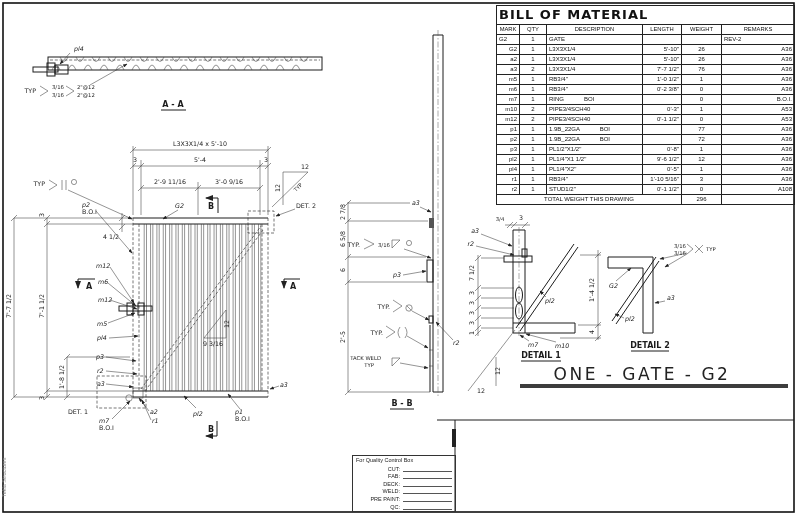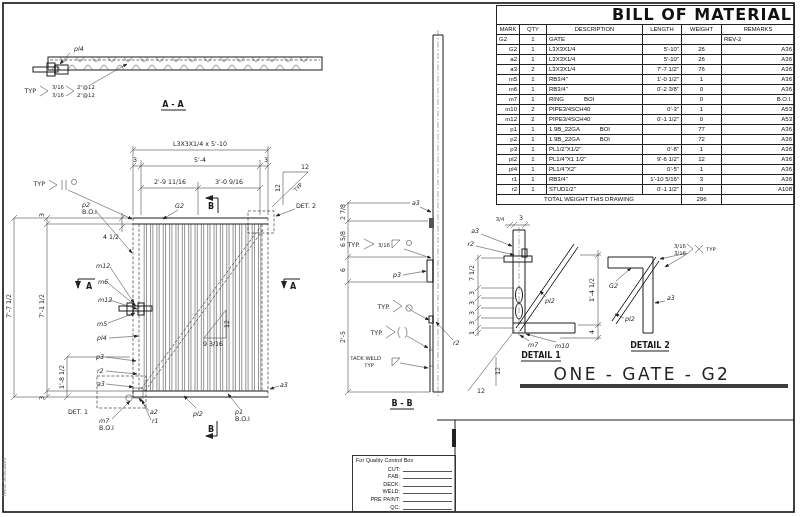--- a/index.html
+++ b/index.html
@@ -12,21 +12,21 @@
   svg .border{stroke:#111;stroke-width:1.6;fill:none;}
   svg text{fill:#1c1c1c;font-family:"DejaVu Sans",sans-serif;stroke:none;}
   svg .lbl{font-size:6.3px;font-style:italic;}
   svg .dim{font-size:6.3px;}
   svg .sm{font-size:5.3px;}
   svg .sec{font-size:8px;font-weight:bold;}
   svg .bletter{font-size:8px;font-weight:bold;}
   svg .main-title{font-size:17px;letter-spacing:2.5px;fill:#222;}
   .bom{position:absolute;left:496px;top:5px;width:298px;border-collapse:collapse;table-layout:fixed;color:#111;}
   .bom td{border:1px solid #222;height:9px;padding:0 2px;font-size:6px;line-height:1.05;overflow:hidden;white-space:pre;}
-  .bom td.title{font-size:16px;font-weight:bold;text-align:right;height:18px;letter-spacing:1px;font-family:"DejaVu Sans",sans-serif;}
+  .bom td.title{font-size:13px;font-weight:bold;text-align:left;height:18px;letter-spacing:1px;font-family:"DejaVu Sans",sans-serif;}
   .bom tr.head td{font-size:5.8px;text-align:center;}
   .bom td.c0{text-align:right;}
   .bom td.c1{text-align:center;}
   .bom td.c2{text-align:left;}
   .bom td.c3{text-align:right;}
   .bom td.c4{text-align:center;}
   .bom td.c5{text-align:right;}
   .bom td.total-label{text-align:center;font-size:6px;}
   .qc{position:absolute;left:352px;top:455px;width:104px;height:57px;border:1px solid #333;font-size:5.5px;color:#222;padding:1px 3px;box-sizing:border-box;}
   .qc-title{font-size:5.5px;margin-bottom:1px;}

